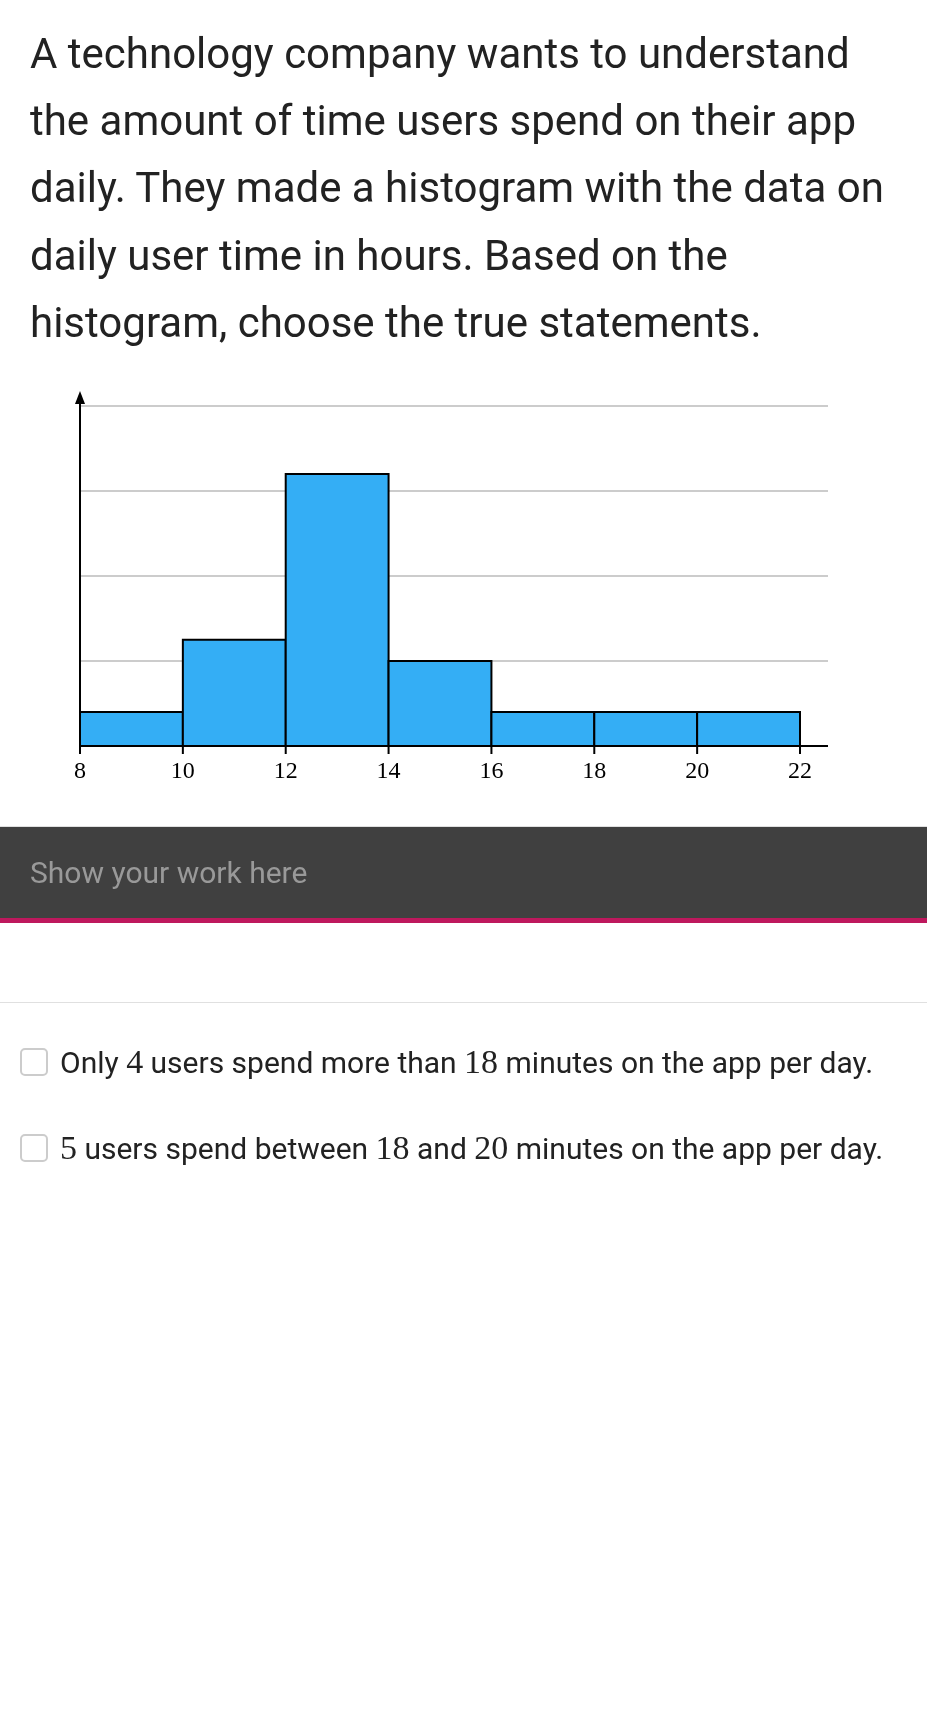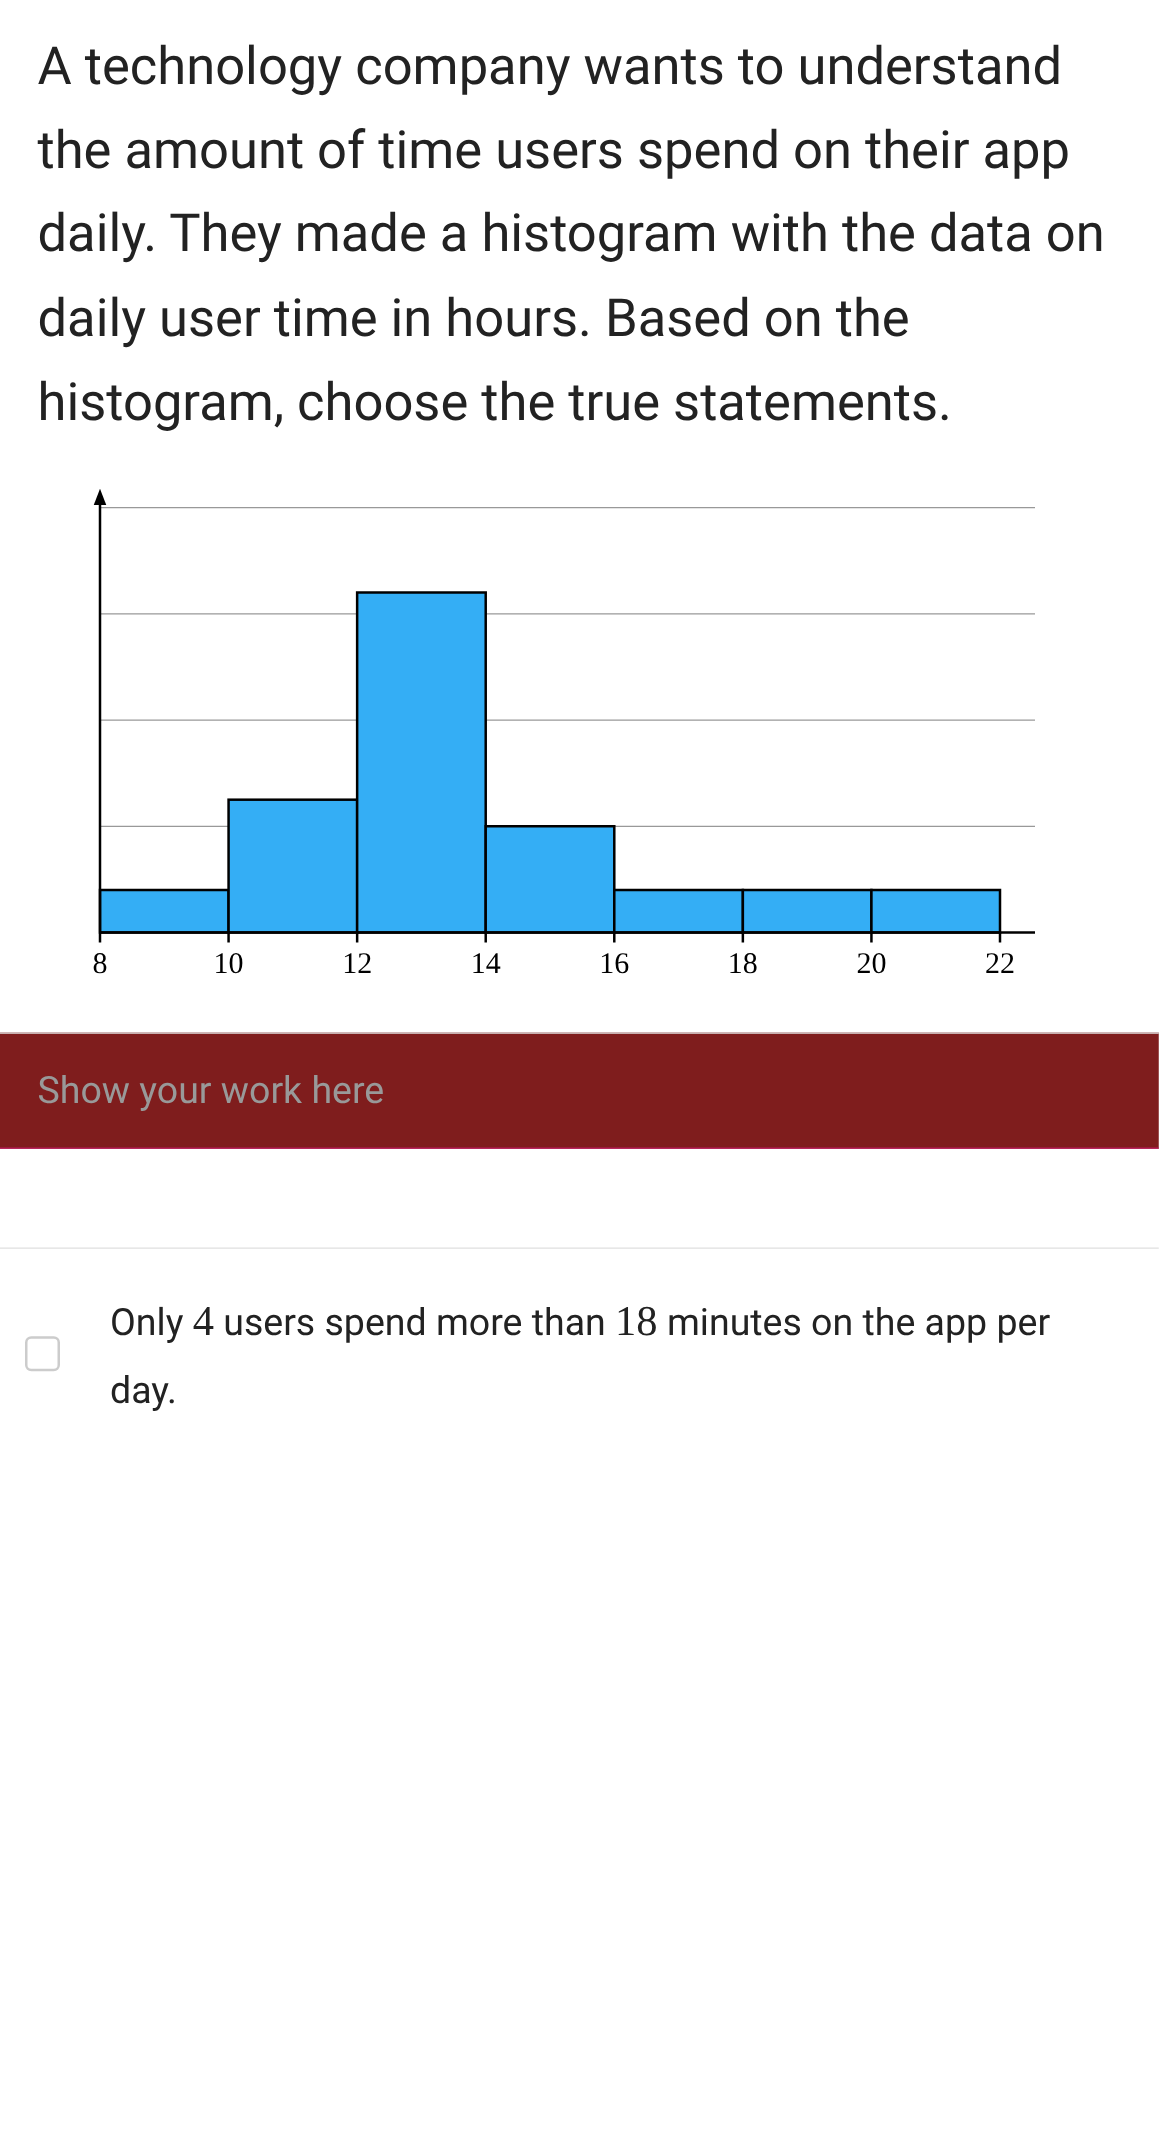--- a/index.html
+++ b/index.html
@@ -18,40 +18,40 @@
   }
   .chart-container {
     width: 100%;
     padding: 10px 30px 30px 60px;
   }
   .chart-svg {
     display: block;
   }
   .work-box {
     border-top: 1px solid #e0e0e0;
-    border-bottom: 1px solid #be185d;
+    border-bottom: 5px solid #be185d;
     padding: 28px 30px;
-    background: #7f1d1d;
+    background: #404040;
   }
   .work-placeholder {
     font-size: 30px;
     color: #999;
   }
   .spacer {
     height: 80px;
     border-bottom: 1px solid #e0e0e0;
   }
   .options {
     padding: 30px 30px 10px 20px;
   }
   .option-row {
     display: flex;
     align-items: center;
     margin-bottom: 28px;
-    gap: 40px;
+    gap: 12px;
   }
   .checkbox {
     width: 28px;
     height: 28px;
     border: 2px solid #ccc;
     border-radius: 5px;
     flex-shrink: 0;
     background: #fff;
   }
   .option-label {
@@ -115,14 +115,20 @@
 
   <div class="option-row">
     <div class="checkbox"></div>
     <div class="option-label">
       <span>Only </span><span class="math">4</span><span> users spend more than </span><span class="math">18</span><span> minutes on the app per day.</span>
     </div>
   </div>
 
 
 
+  <div class="option-row">
+    <div class="checkbox"></div>
+    <div class="option-label">
+      <span class="math">5</span><span> users spend between </span><span class="math">18</span><span> and </span><span class="math">20</span><span> minutes on the app per day.</span>
+    </div>
+  </div>
 
 </div>
 
 </body></html>

